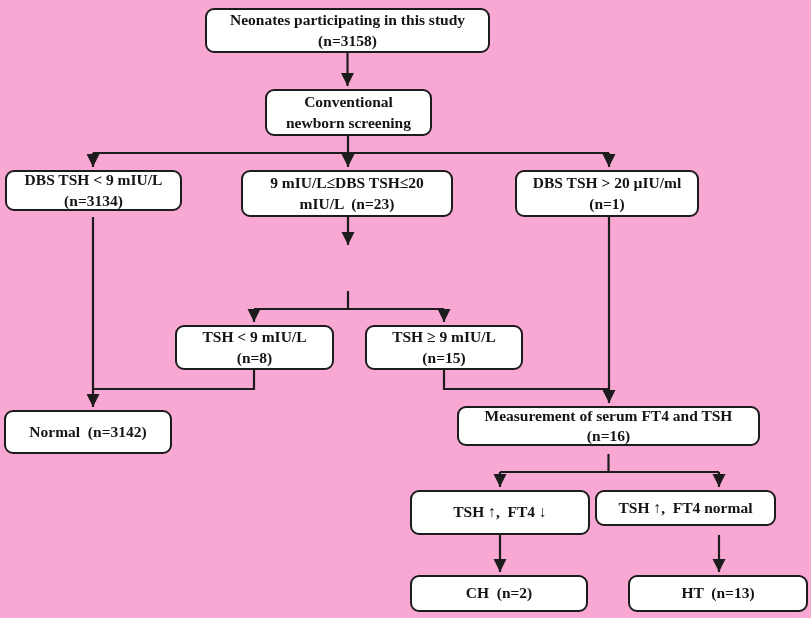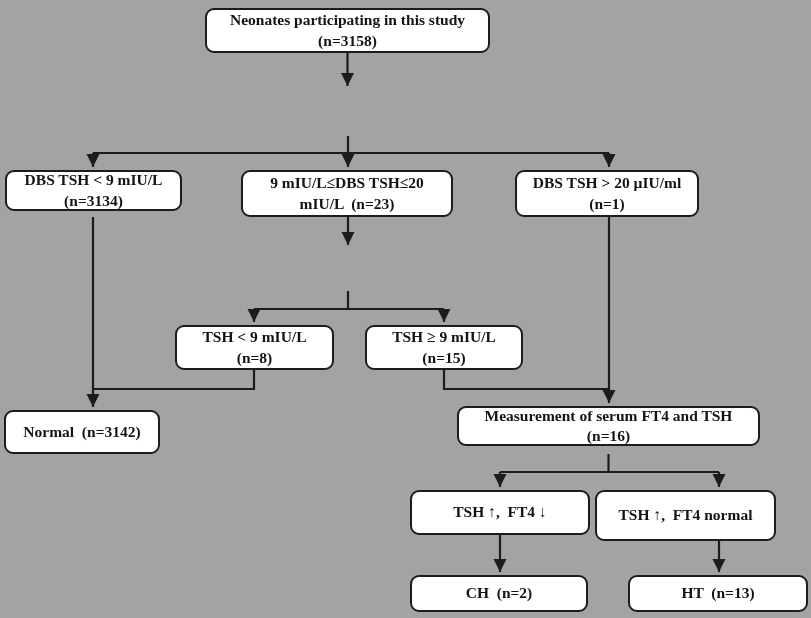--- a/index.html
+++ b/index.html
@@ -4,21 +4,21 @@
 <style>
   html, body {
     margin: 0;
     padding: 0;
     background: #ffffff;
   }
   .stage {
     position: relative;
     width: 811px;
     height: 618px;
-    background: #a3a3a3;
+    background: #f9a8d4;
     font-family: "Liberation Serif", "DejaVu Serif", serif;
     overflow: hidden;
   }
   .edges-svg {
     position: absolute;
     left: 0;
     top: 0;
     width: 811px;
     height: 618px;
   }
@@ -87,20 +87,24 @@
 
     <path d="M500,535 L500,572" marker-end="url(#ah)"></path>
     <path d="M719,535 L719,572" marker-end="url(#ah)"></path>
   </svg>
 
   <div class="node" style="left:205px;top:8px;width:285px;height:45px">
     <span class="lbl">Neonates participating in this study
 (n=3158)</span>
   </div>
 
+  <div class="node" style="left:265px;top:89px;width:167px;height:47px">
+    <span class="lbl">Conventional
+newborn screening</span>
+  </div>
 
   <div class="node" style="left:5px;top:170px;width:177px;height:41px">
     <span class="lbl">DBS TSH &lt; 9 mIU/L
 (n=3134)</span>
   </div>
 
   <div class="node" style="left:241px;top:170px;width:212px;height:47px">
     <span class="lbl">9 mIU/L≤DBS TSH≤20
 mIU/L  (n=23)</span>
   </div>
@@ -114,34 +118,34 @@
   <div class="node" style="left:175px;top:325px;width:159px;height:45px">
     <span class="lbl">TSH &lt; 9 mIU/L
 (n=8)</span>
   </div>
 
   <div class="node" style="left:365px;top:325px;width:158px;height:45px">
     <span class="lbl">TSH ≥ 9 mIU/L
 (n=15)</span>
   </div>
 
-  <div class="node" style="left:4px;top:410px;width:156px;height:44px">
+  <div class="node" style="left:4px;top:410px;width:168px;height:44px">
     <span class="lbl">Normal  (n=3142)</span>
   </div>
 
   <div class="node" style="left:457px;top:406px;width:303px;height:40px">
     <span class="lbl">Measurement of serum FT4 and TSH
 (n=16)</span>
   </div>
 
   <div class="node" style="left:410px;top:490px;width:180px;height:45px">
     <span class="lbl">TSH ↑,  FT4 ↓</span>
   </div>
 
-  <div class="node" style="left:595px;top:490px;width:181px;height:51px">
+  <div class="node" style="left:595px;top:490px;width:181px;height:36px">
     <span class="lbl">TSH ↑,  FT4 normal</span>
   </div>
 
   <div class="node" style="left:410px;top:575px;width:178px;height:37px">
     <span class="lbl">CH  (n=2)</span>
   </div>
 
   <div class="node" style="left:628px;top:575px;width:180px;height:37px">
     <span class="lbl">HT  (n=13)</span>
   </div>

